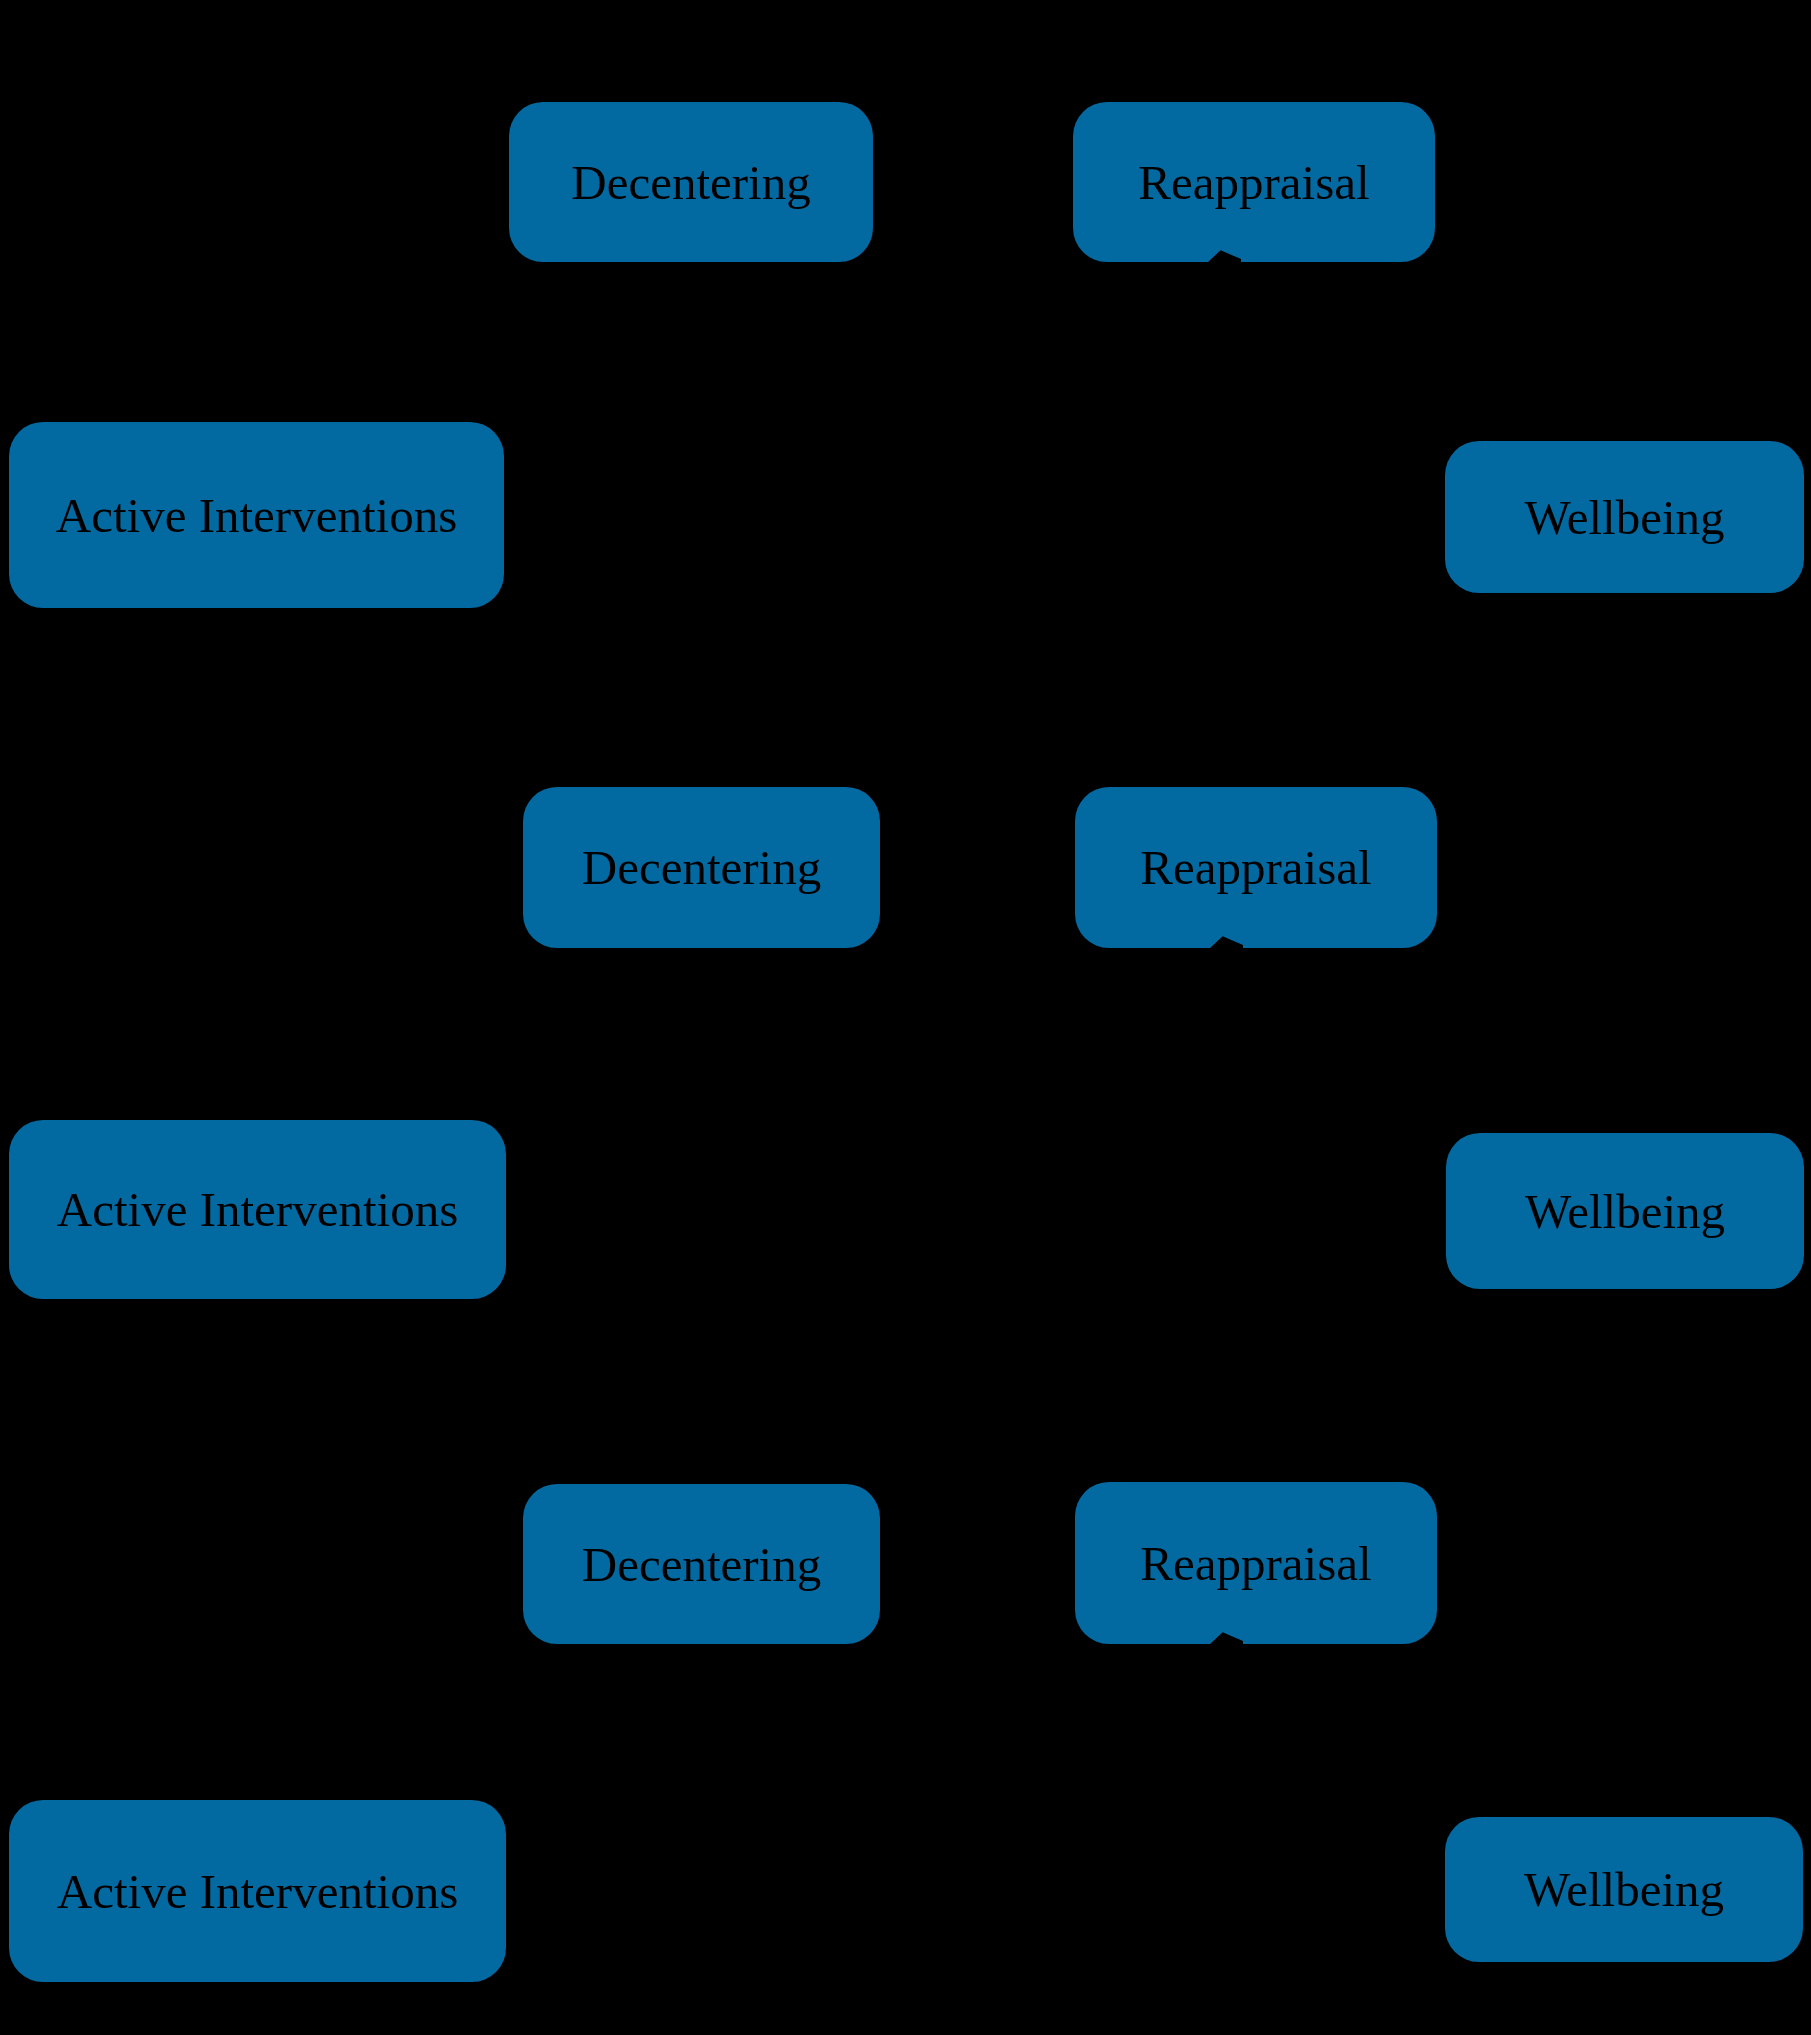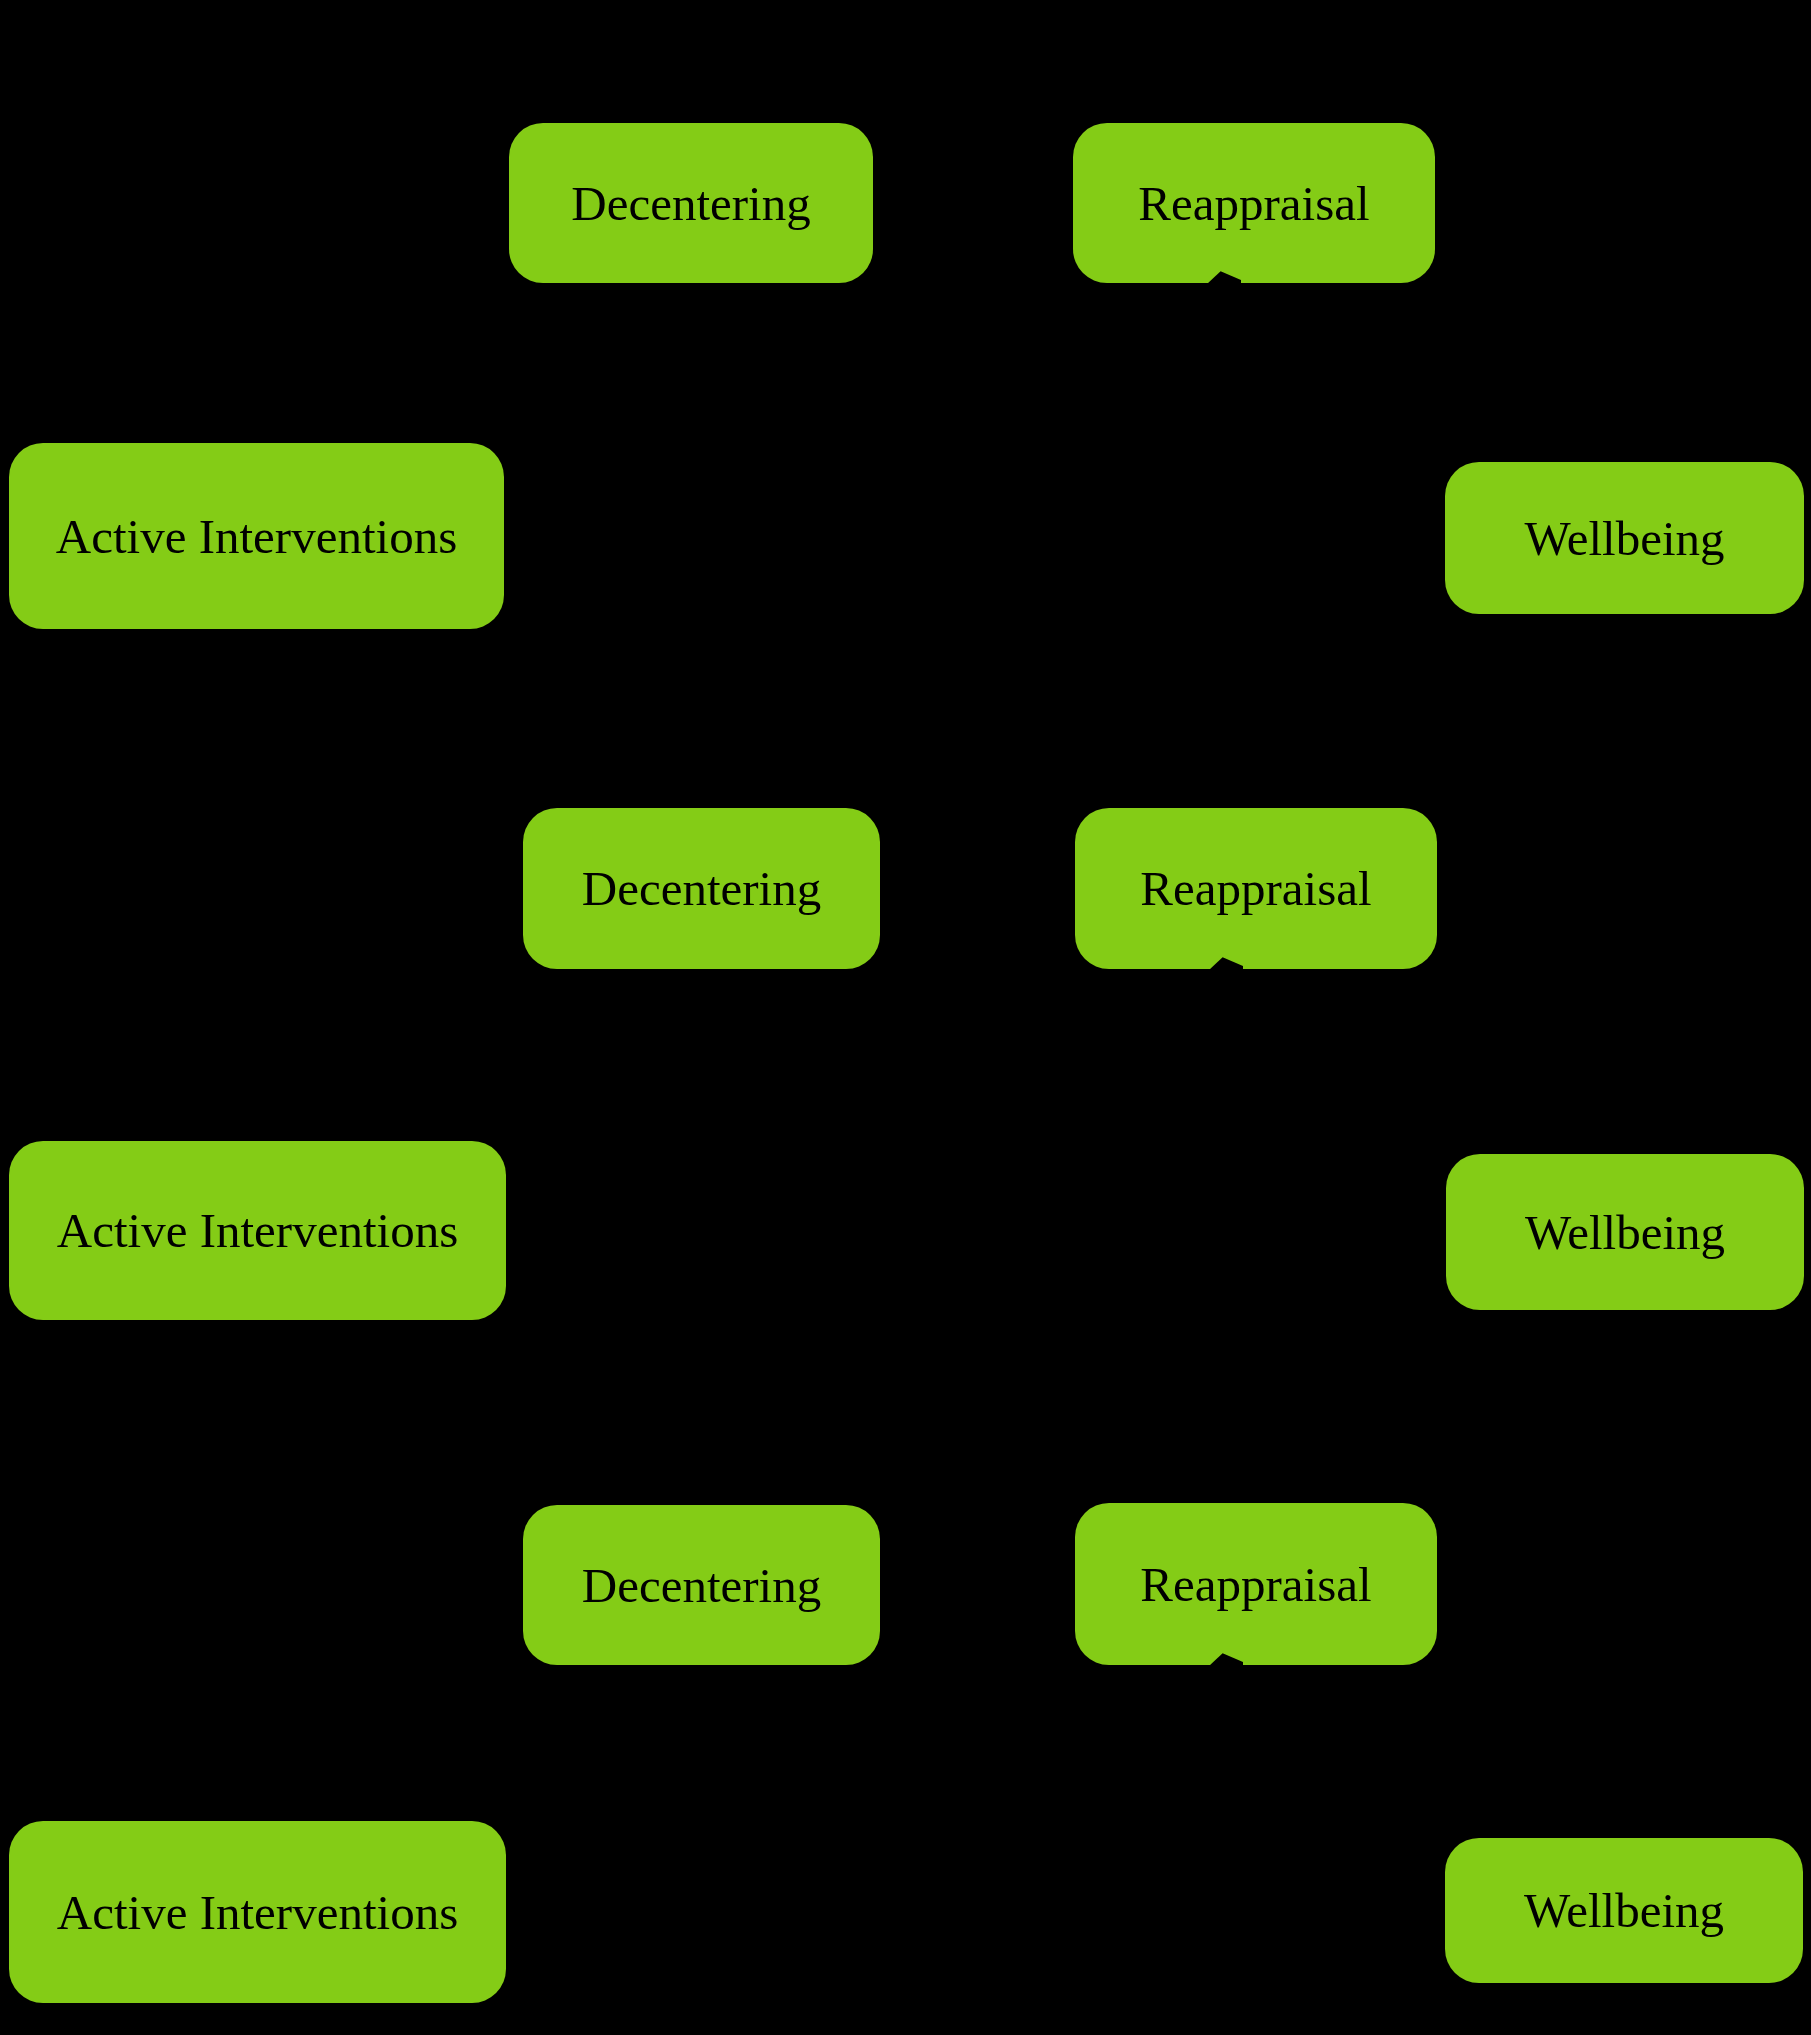--- a/index.html
+++ b/index.html
@@ -10,31 +10,30 @@
   .canvas {
     position: relative;
     width: 1811px;
     height: 2035px;
     background: #000000;
     overflow: hidden;
     font-family: "Liberation Serif", serif;
   }
   .node {
     position: absolute;
-    background: #84cc16;
+    background: #0369a1;
     color: #000000;
     border-radius: 34px;
     display: flex;
     align-items: center;
     justify-content: center;
     text-align: center;
     font-size: 49px;
     line-height: 1;
     white-space: nowrap;
-    margin-top: 21px;
   }
   .node .label {
     display: block;
   }
   
   .notch {
     position: absolute;
     left: 134px;
     bottom: -0.9px;
     width: 34px;

